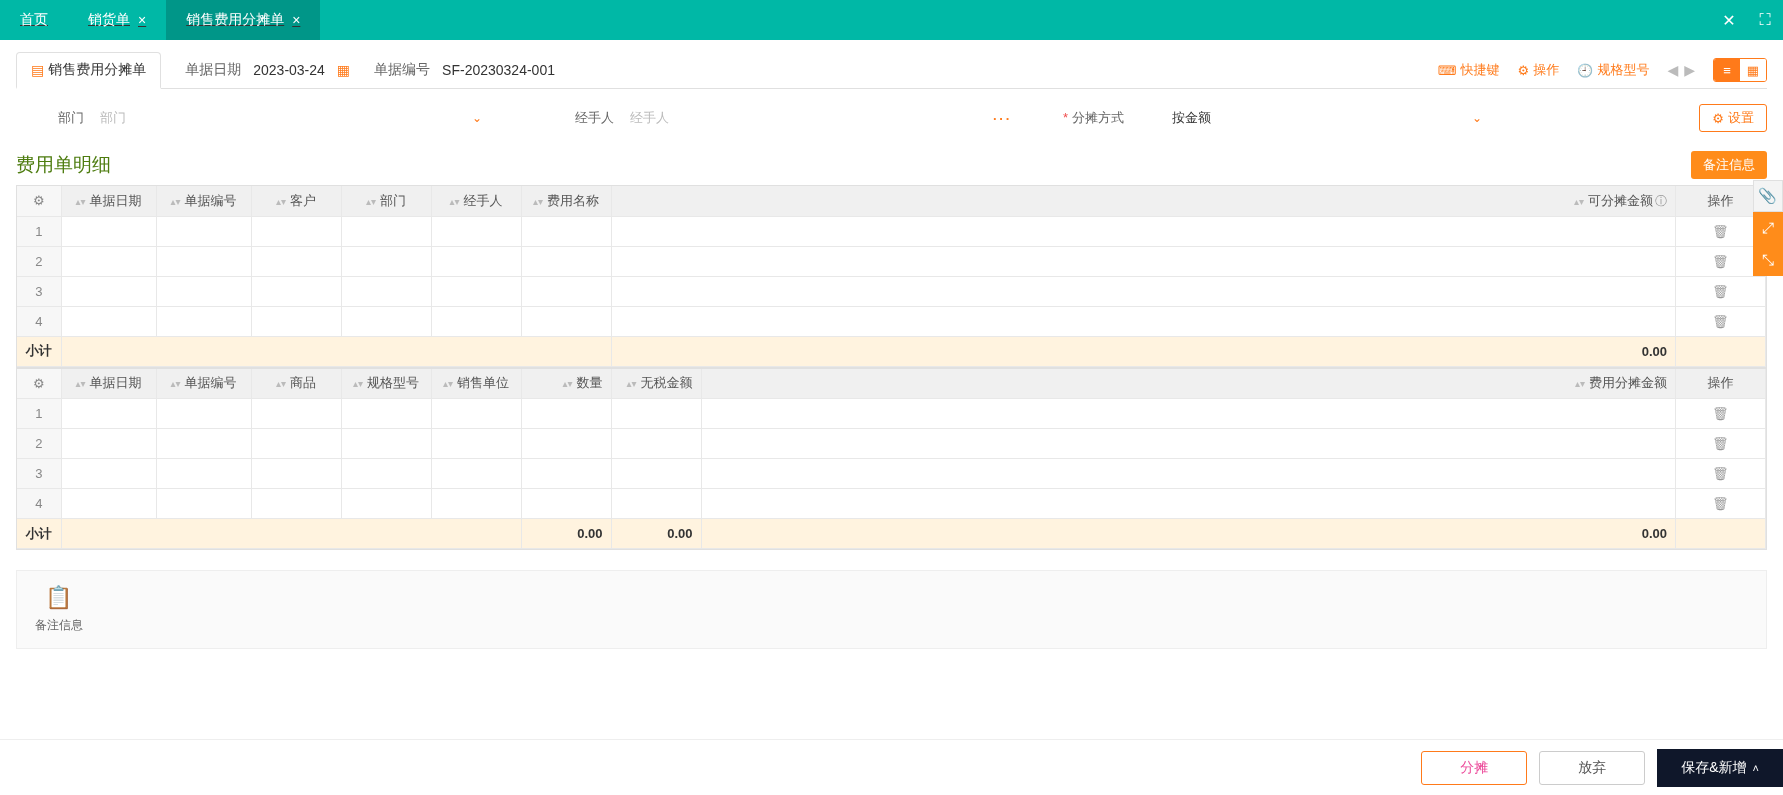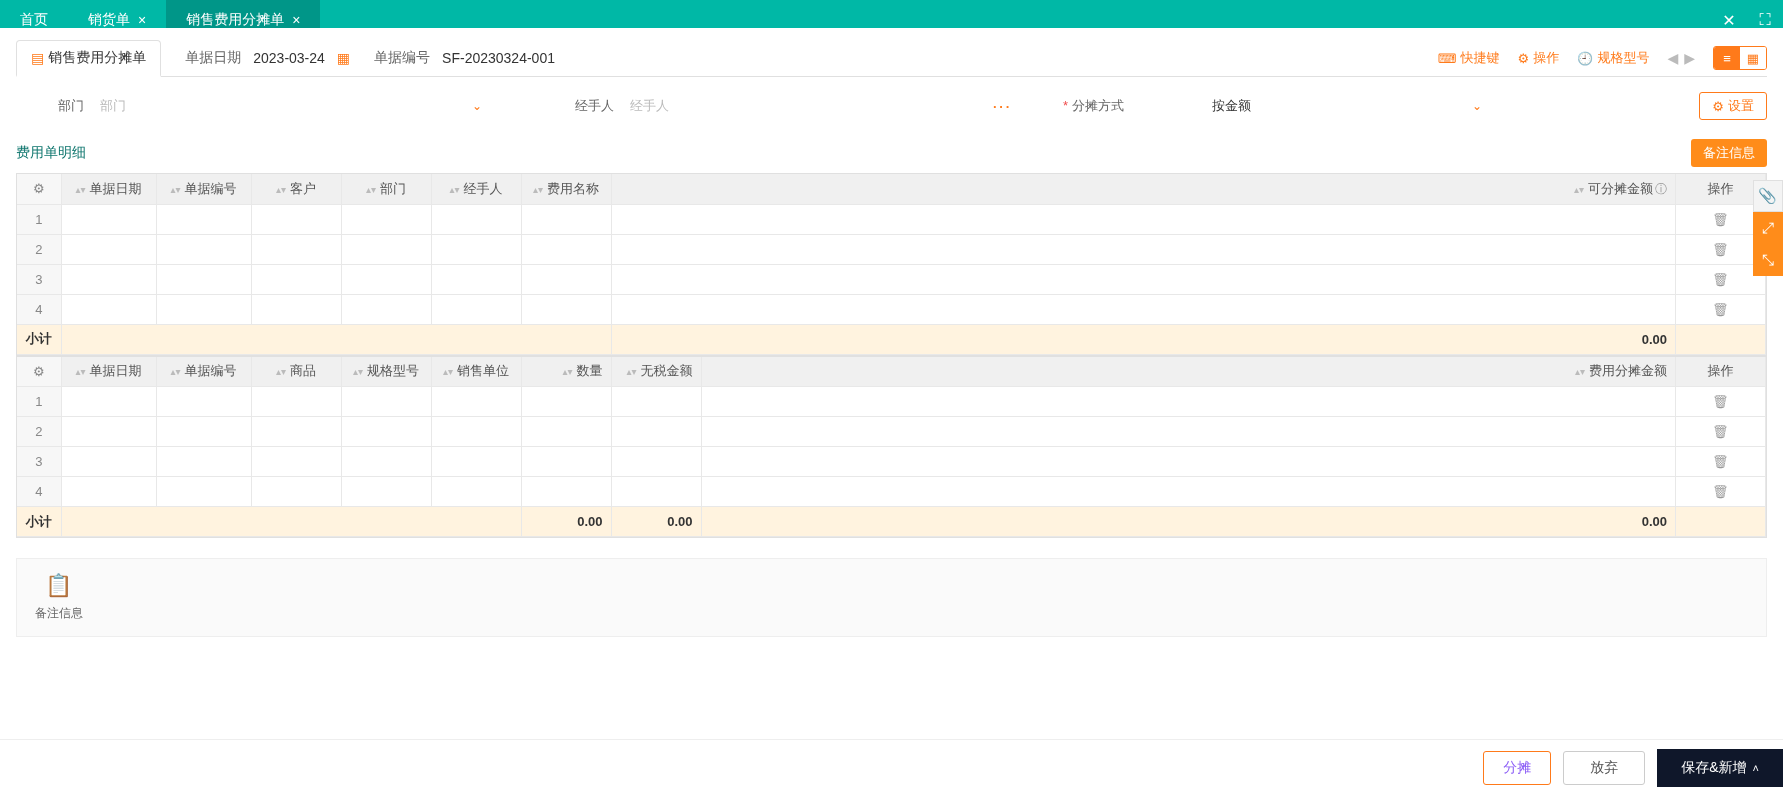--- a/index.html
+++ b/index.html
@@ -1,20 +1,20 @@
 <!DOCTYPE html>
 <html><head>
 <meta charset="utf-8">
 <style>
 * { box-sizing: border-box; margin: 0; padding: 0; }
 body { font-family: -apple-system, "Microsoft YaHei", Arial, sans-serif; font-size: 13px; color: #333; background: #fff; overflow: hidden; }
 .app { width: 1783px; height: 795px; position: relative; display: flex; flex-direction: column; }
 
 
-.tabs-bar { height: 28px; background: #00b8a6; display: flex; position: relative; }
+.tabs-bar { height: 40px; background: #00b8a6; display: flex; align-items: center; position: relative; text-decoration: underline; }
 .tab { height: 40px; padding: 0 20px; display: flex; align-items: center; color: #fff; font-size: 14px; cursor: pointer; position: relative; }
 .tab.active { background: #009688; }
 .tab-close { margin-left: 8px; font-size: 14px; cursor: pointer; }
 .tabs-right { position: absolute; right: 0; display: flex; align-items: center; gap: 0; height: 40px; }
 .win-btn { width: 36px; height: 40px; display: flex; align-items: center; justify-content: center; color: #fff; cursor: pointer; font-size: 16px; }
 
 
 .content { flex: 1; padding: 12px 16px 0 16px; background: #fff; overflow: auto; position: relative; }
 
 
@@ -37,28 +37,28 @@
 
 
 .form-row { display: flex; align-items: center; gap: 0; margin-bottom: 18px; }
 .form-field { display: flex; align-items: center; }
 .form-field.f1 { flex: 0 0 470px; }
 .form-field.f2 { flex: 0 0 470px; margin-left: 60px; }
 .form-field.f3 { flex: 0 0 430px; margin-left: 40px; gap: 32px; }
 .fld-label { width: 80px; text-align: right; color: #666; padding-right: 12px; font-size: 13px; }
 .req { color: #f04d4d; margin-right: 4px; }
 .fld-input { flex: 1; height: 30px; display: flex; align-items: center; justify-content: space-between; padding: 0 4px 0 4px; color: #bbb; position: relative; }
-.fld-input .val { color: #333; margin-left: 40px; }
+.fld-input .val { color: #333; }
 .fld-caret { color: #ff7a1a; font-size: 12px; }
 .fld-dots { color: #ff7a1a; letter-spacing: 2px; font-weight: bold; }
 .settings-btn { margin-left: auto; border: 1px solid #ff7a1a; color: #ff7a1a; border-radius: 3px; padding: 4px 12px; display: flex; align-items: center; gap: 4px; cursor: pointer; font-size: 13px; }
 
 
 .section-hdr { display: flex; align-items: center; justify-content: space-between; margin: 10px 0 6px 0; }
-.section-title { color: #0f766e; font-size: 14px; }
+.section-title { color: #4d7c0f; font-size: 19px; }
 .orange-btn { background: #ff8c1a; color: #fff; border: none; border-radius: 3px; padding: 5px 12px; cursor: pointer; font-size: 13px; }
 
 
 .tbl-wrap { border: 1px solid #e0e0e0; }
 .tbl { width: 100%; border-collapse: collapse; table-layout: fixed; }
 .tbl th, .tbl td { border-right: 1px solid #e8e8e8; border-bottom: 1px solid #e8e8e8; padding: 0 8px; height: 30px; font-size: 13px; font-weight: normal; }
 .tbl th { background: #f0f0f0; color: #555; position: relative; }
 .tbl th:first-child, .tbl td:first-child { width: 44px; text-align: center; background: #f7f7f7; }
 .tbl th.gear { color: #888; }
 .tbl td.rownum { color: #888; }
@@ -71,22 +71,22 @@
 .help-ic { color: #999; font-size: 12px; margin-left: 2px; }
 
 
 .remarks-block { margin-top: 20px; background: #fafafa; border: 1px solid #eee; padding: 14px 18px; display: flex; align-items: center; gap: 30px; }
 .remarks-label { display: flex; flex-direction: column; align-items: center; gap: 6px; color: #666; font-size: 12px; }
 .remarks-label .clip-ic { color: #00b8a6; font-size: 22px; }
 .remarks-input { flex: 1; color: #bbb; font-size: 13px; padding: 6px 4px; }
 
 
 .footer-bar { height: 56px; border-top: 1px solid #eee; display: flex; align-items: center; justify-content: flex-end; padding: 0 0 0 16px; gap: 12px; background: #fff; }
-.btn-outline-orange { border: 1px solid #ff7a1a; color: #8b5cf6; background: #fff; border-radius: 3px; padding: 7px 19px; cursor: pointer; font-size: 14px; }
-.btn-outline-gray { border: 1px solid #ccc; color: #555; background: #fff; border-radius: 3px; padding: 7px 26px; cursor: pointer; font-size: 14px; }
+.btn-outline-orange { border: 1px solid #ff7a1a; color: #ec4899; background: #fff; border-radius: 3px; padding: 7px 38px; cursor: pointer; font-size: 14px; }
+.btn-outline-gray { border: 1px solid #ccc; color: #555; background: #fff; border-radius: 3px; padding: 7px 38px; cursor: pointer; font-size: 14px; }
 .btn-orange { background: #0f172a; color: #fff; border: none; padding: 10px 24px; cursor: pointer; font-size: 14px; display: flex; align-items: center; gap: 6px; }
 .btn-orange .up { font-size: 11px; }
 
 
 .side-float { position: absolute; right: 0; top: 180px; display: flex; flex-direction: column; gap: 0; }
 .side-btn { width: 30px; height: 32px; display: flex; align-items: center; justify-content: center; cursor: pointer; font-size: 15px; }
 .side-btn.gray { background: #f4f4f4; color: #888; border: 1px solid #e0e0e0; }
 .side-btn.orange { background: #ff8c1a; color: #fff; }
 </style>
 </head>

